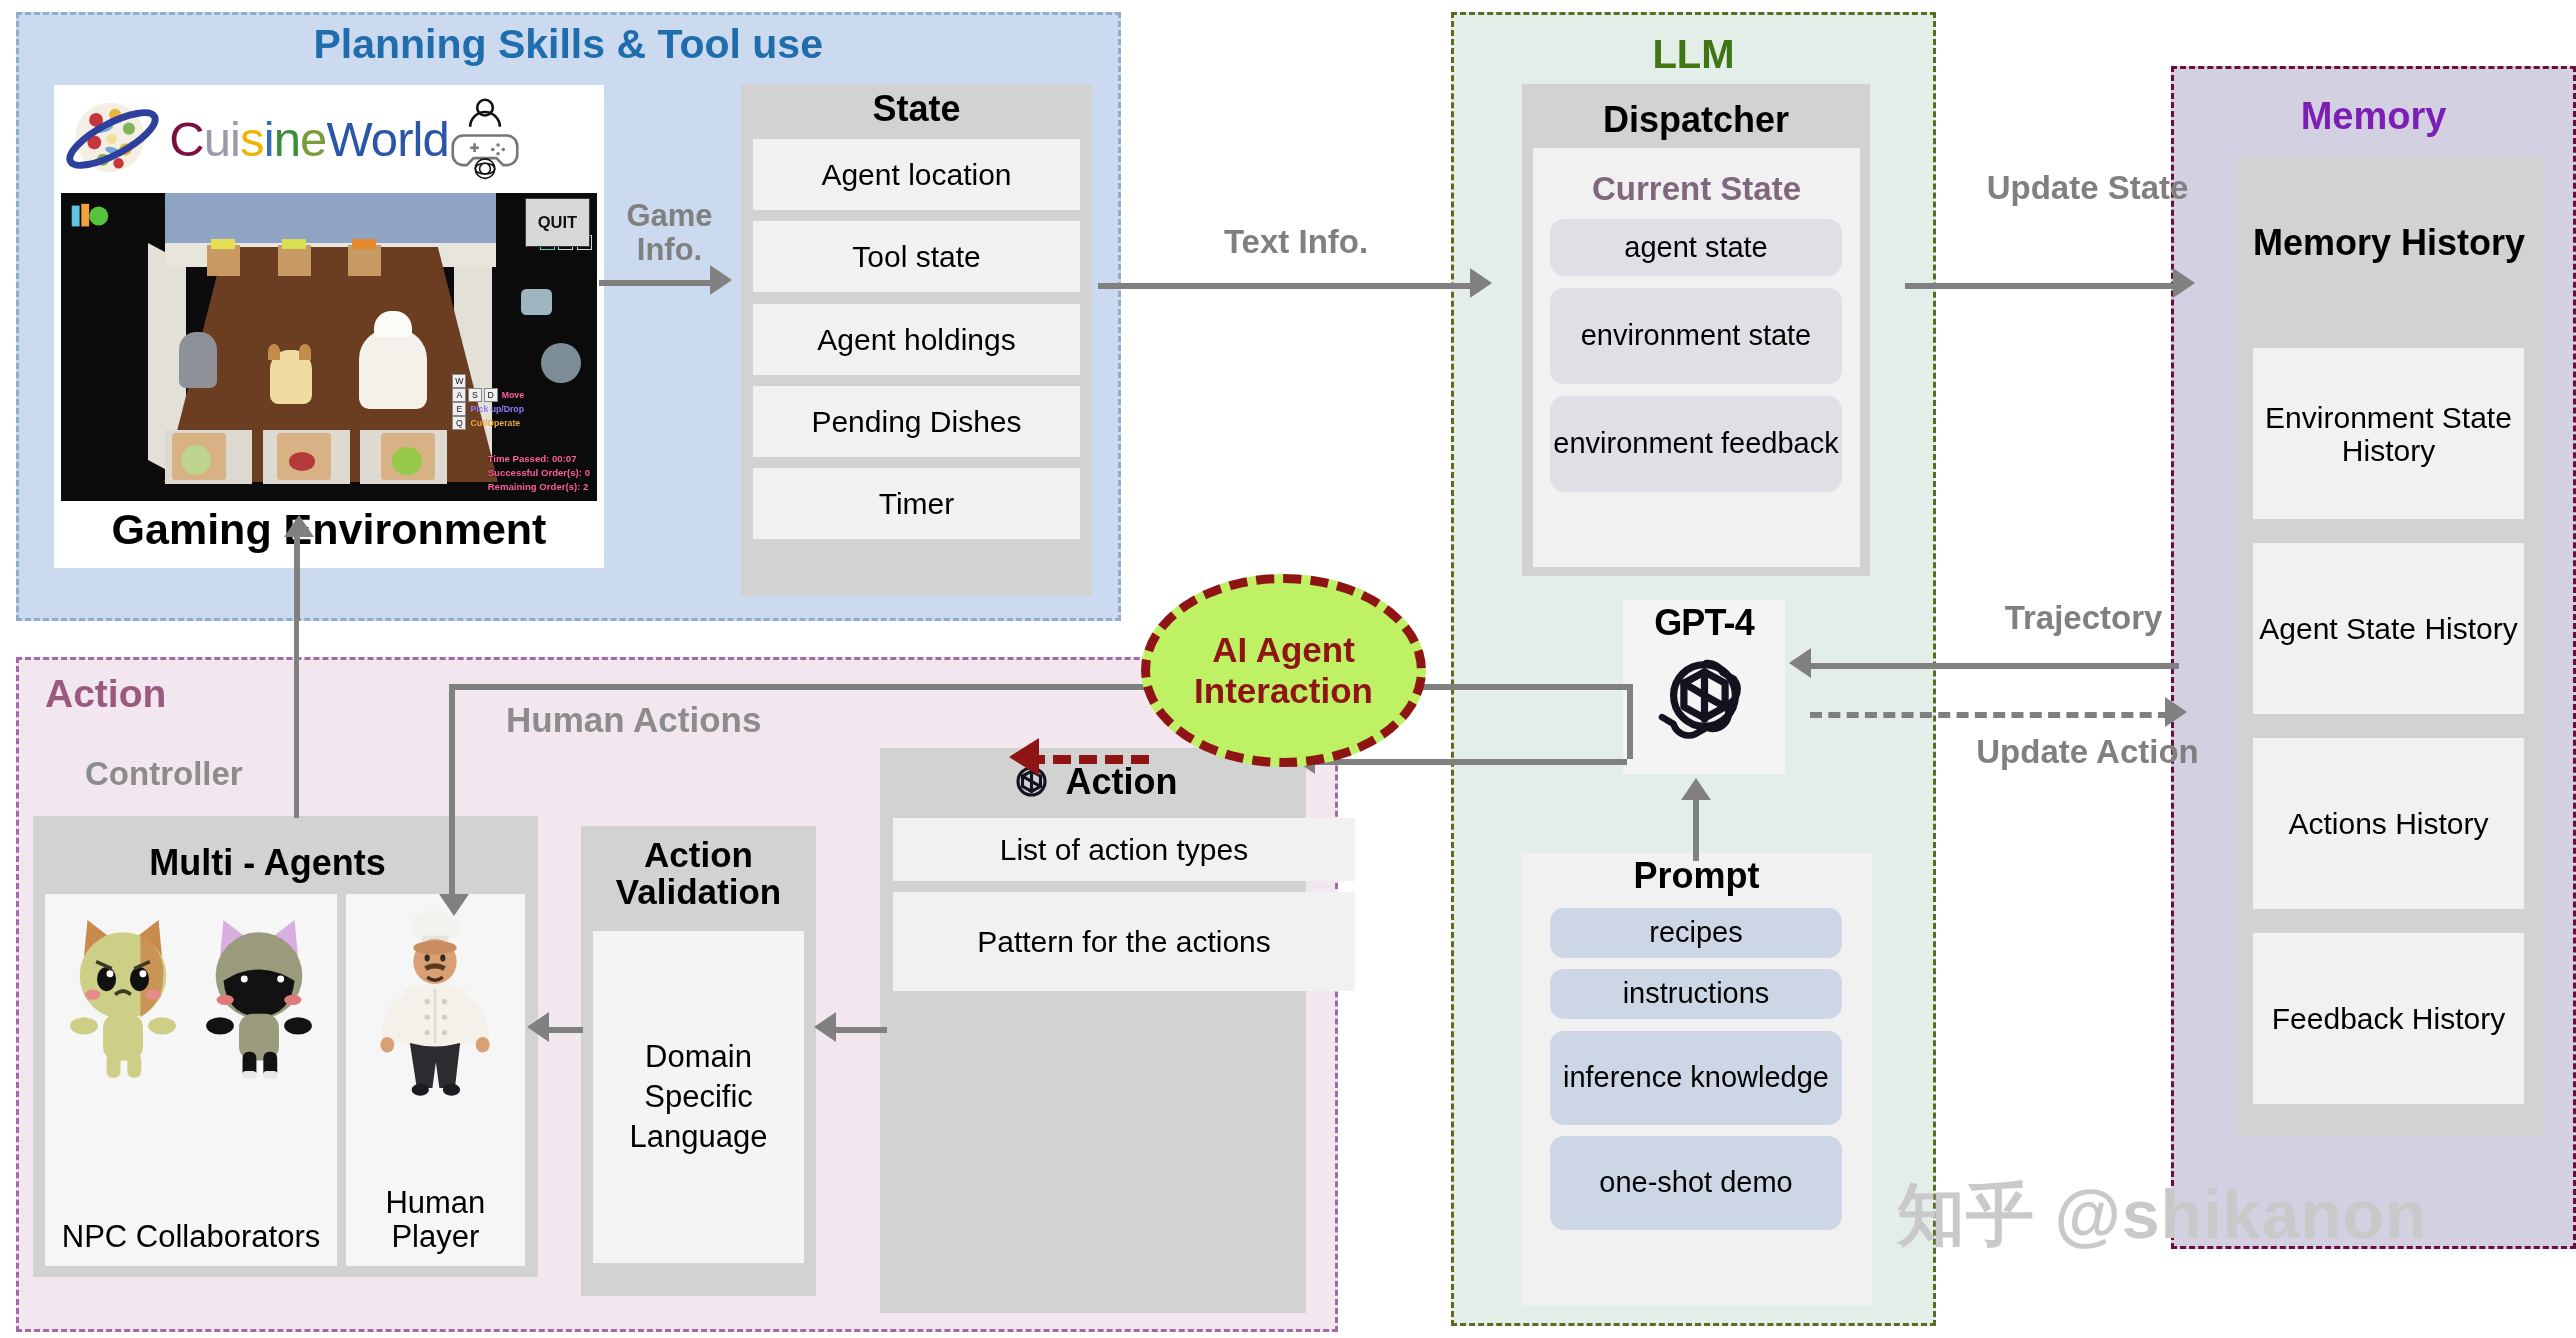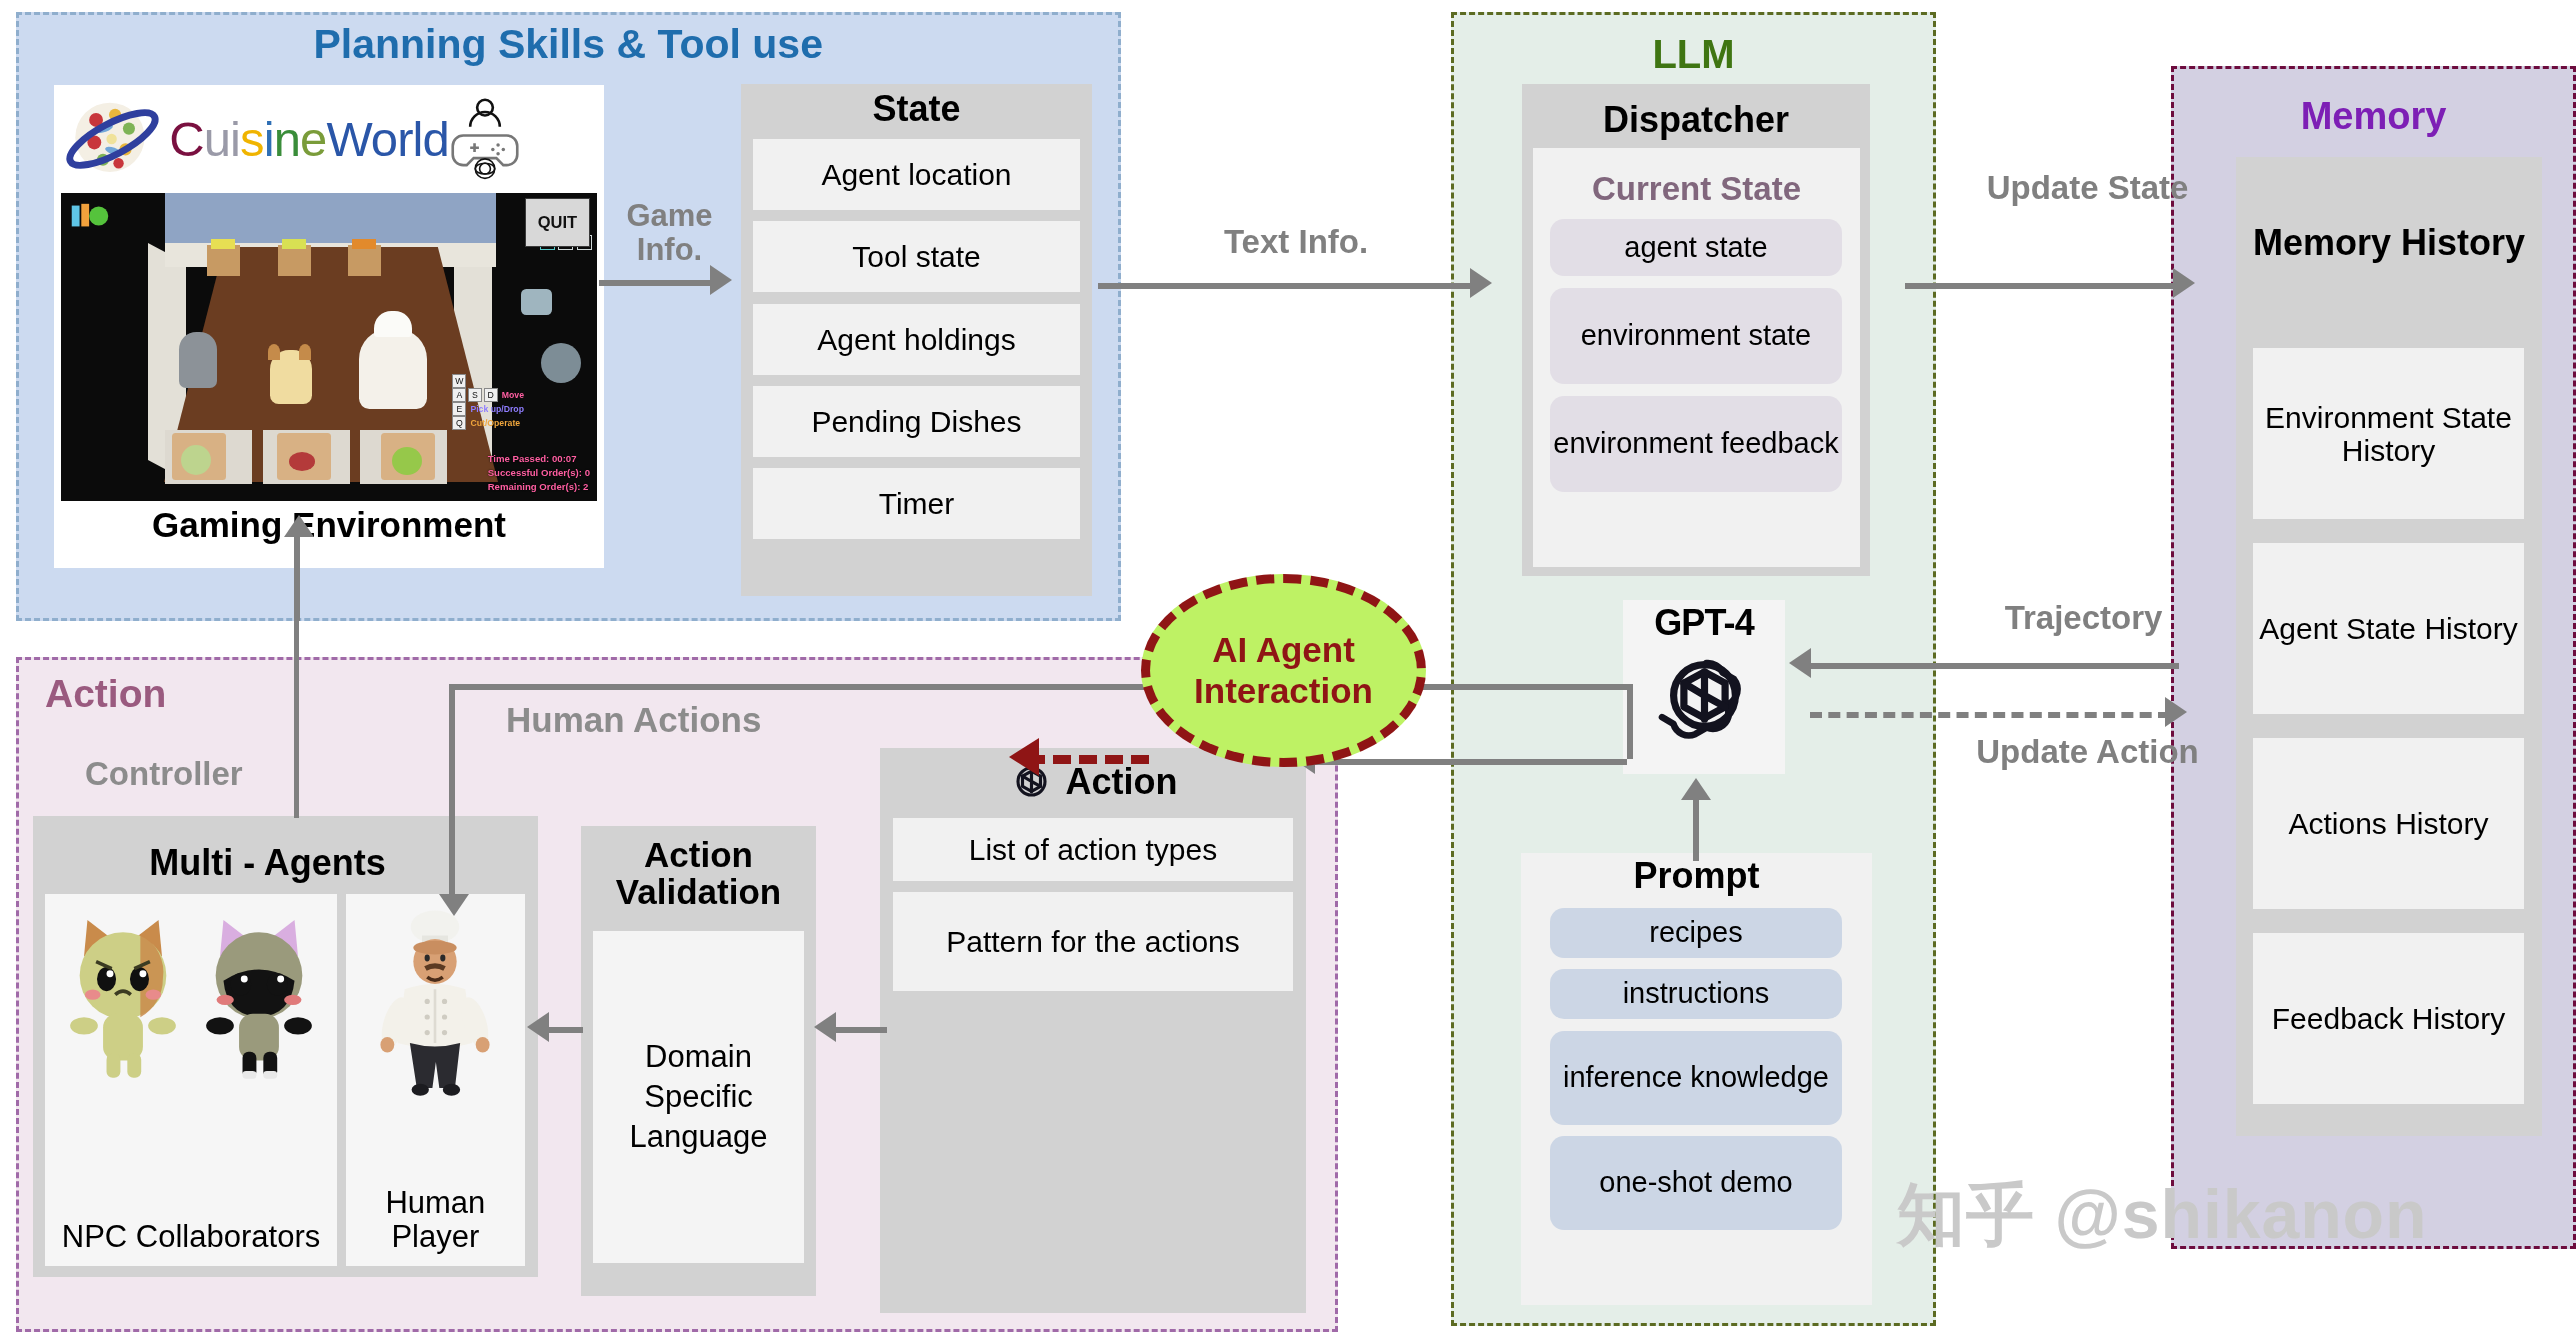--- a/index.html
+++ b/index.html
@@ -71,21 +71,21 @@
     border:1.7px solid #3a3a3a;color:#111;font-size:16.5px;font-weight:bold;
     display:flex;align-items:center;justify-content:center;}
   .gi-box{position:absolute;top:52px;width:33px;height:31px;background:#c79a63;}
   .gi-box i{position:absolute;left:4.3px;top:-6px;width:24px;height:10.4px;display:block;}
   .gi-hud{position:absolute;right:7px;bottom:7px;font-size:9.6px;line-height:1.45;
     color:#ff5fa2;font-weight:bold;text-align:left;text-shadow:0 0 1.7px #000;}
   .gi-keys{position:absolute;right:73px;bottom:71px;color:#fff;font-size:8.7px;line-height:1.5;}
   .kcap{display:inline-block;background:#f0f0f0;color:#111;border:0.9px solid #888;
      width:12px;height:12px;line-height:12px;text-align:center;font-size:8.7px;margin-right:1.7px;}
   .gi-inv{position:absolute;left:8.7px;top:8.7px;width:40px;height:28px;}
-  .cw-caption{left:54px;top:505px;width:550px;font-size:35px;font-weight:bold;color:#000;text-align:center;}
+  .cw-caption{left:54px;top:505px;width:550px;font-size:43px;font-weight:bold;color:#000;text-align:center;}
 
   
   .state-box{left:741px;top:84px;width:351px;height:512px;}
   .state-h{left:741px;top:90px;width:351px;font-size:36px;}
   .state-items{left:753px;top:139px;width:327px;}
   .state-items .item{height:71px;font-size:30px;margin-bottom:11.3px;}
 
   
   .oval{
     left:1141px;top:574px;width:285px;height:193px;border-radius:50%;
@@ -135,21 +135,21 @@
   .sprites{display:flex;gap:5.2px;align-items:flex-end;justify-content:center;}
 
   .av-box{left:581px;top:826px;width:235px;height:470px;}
   .av-h{left:581px;top:837px;width:235px;font-size:35px;}
   .av-inner{left:593px;top:931px;width:211px;height:332px;background:#f4f4f4;
     display:flex;align-items:center;justify-content:center;text-align:center;
     font-size:31px;line-height:1.28;color:#000;}
 
   .act-box{left:880px;top:748px;width:426px;height:565px;}
   .act-h{left:880px;top:759px;width:426px;font-size:36px;display:flex;align-items:center;justify-content:center;gap:12px;}
-  .act-items{left:893px;top:818px;width:400px;}
+  .act-items{left:893px;top:818px;width:462px;}
   .act-items .item{font-size:30px;margin-bottom:11.3px;}
 
   
   .hline{background:#808080;height:6px;}
   .vline{background:#808080;width:6px;}
   .ahead-r{width:0;height:0;border-top:15px solid transparent;border-bottom:15px solid transparent;border-left:22.6px solid #808080;}
   .ahead-l{width:0;height:0;border-top:15px solid transparent;border-bottom:15px solid transparent;border-right:22.6px solid #808080;}
   .ahead-u{width:0;height:0;border-left:15px solid transparent;border-right:15px solid transparent;border-bottom:22.6px solid #808080;}
   .dline{height:0;border-top:6px dashed #808080;}
   .alabel{color:#808080;font-weight:bold;text-align:center;line-height:1.1;}

